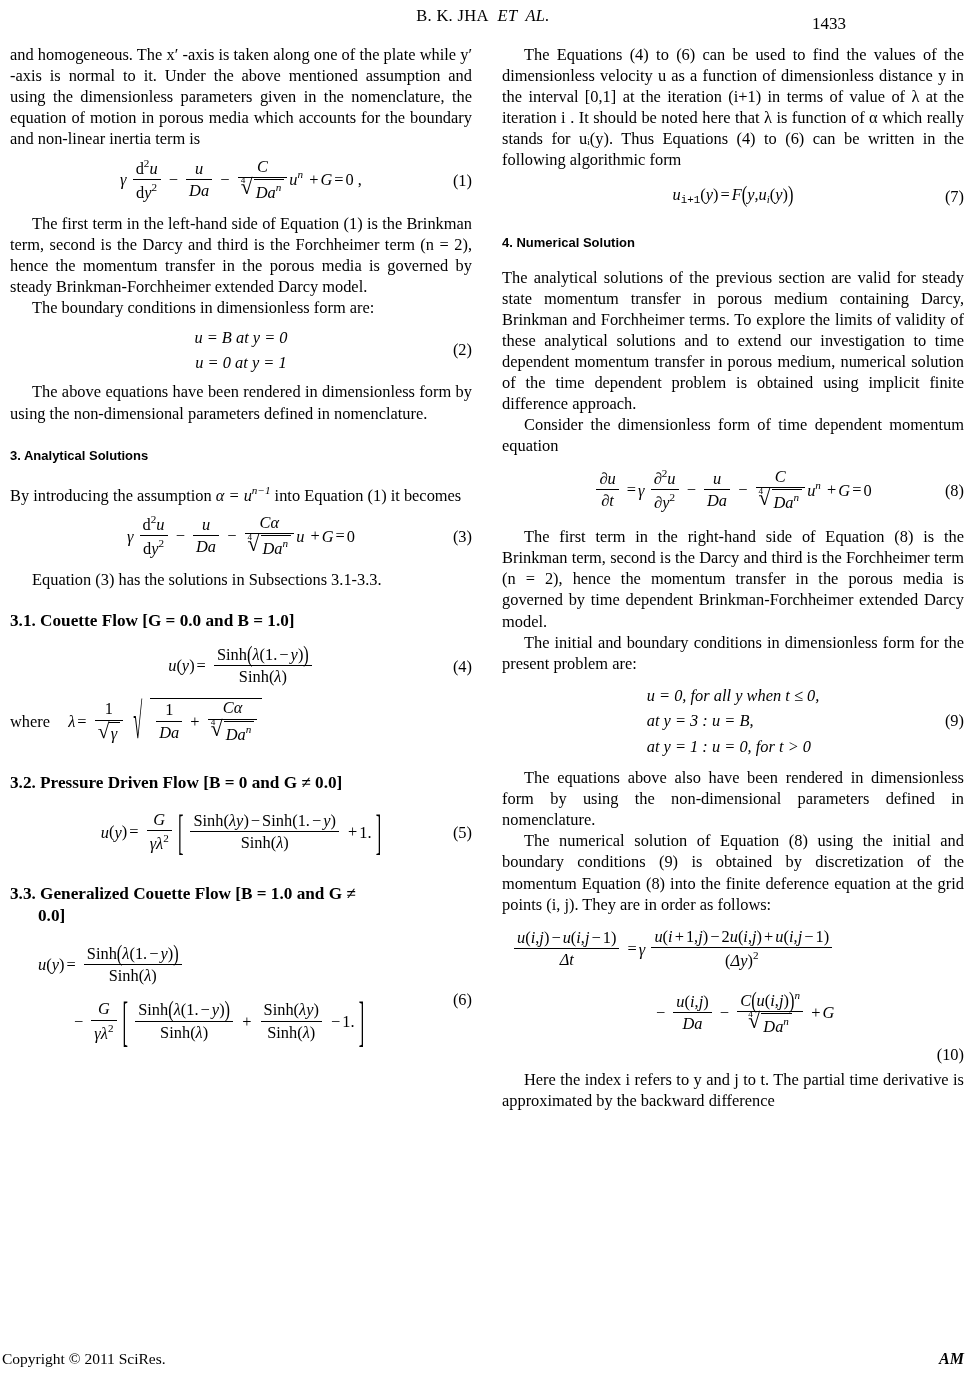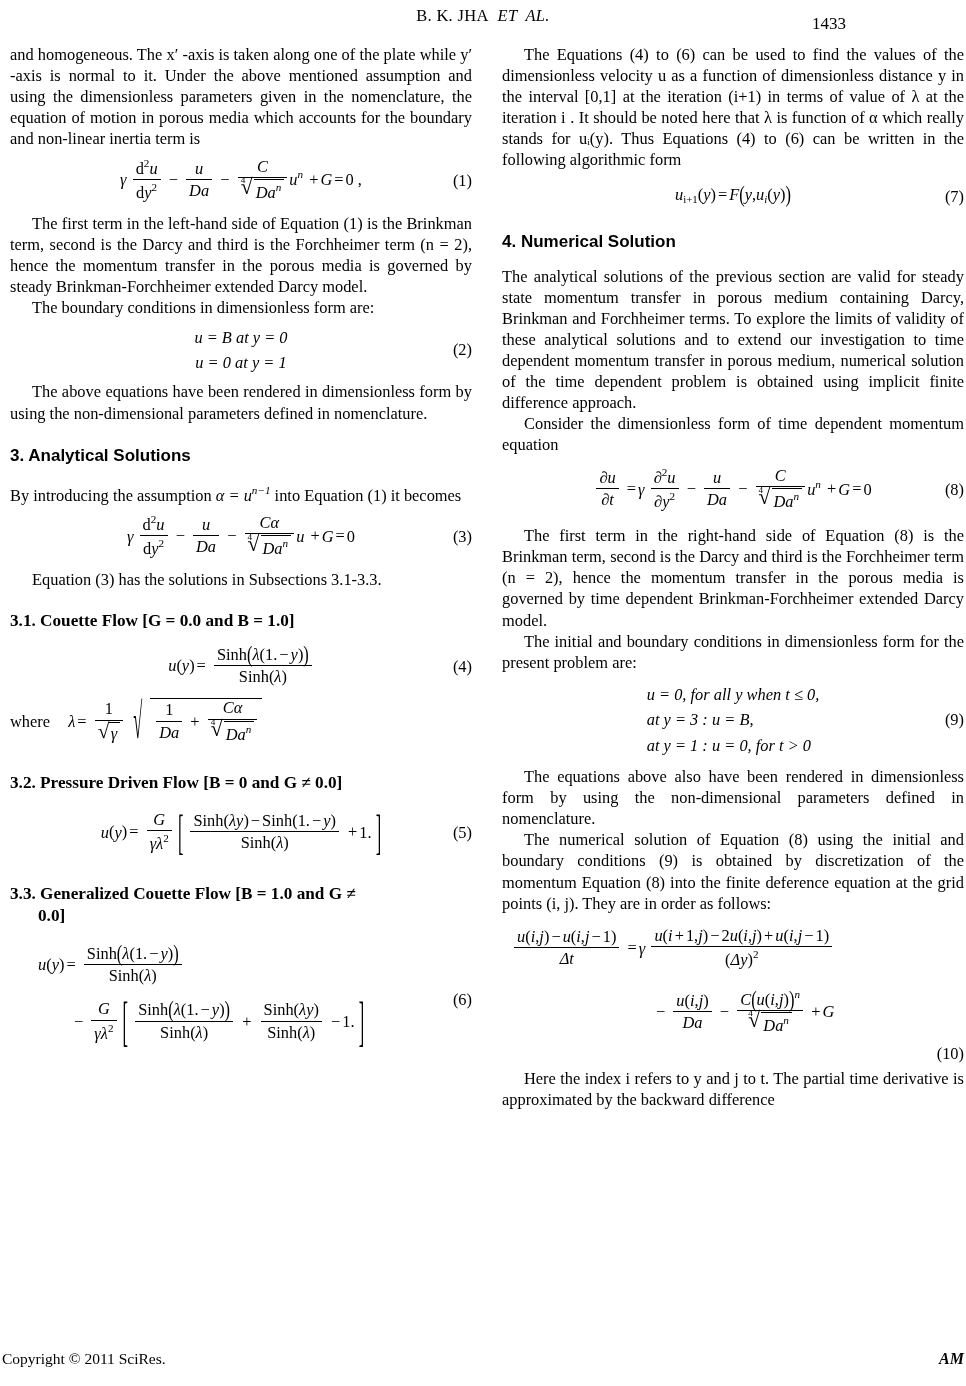--- a/index.html
+++ b/index.html
@@ -65,21 +65,21 @@
   p {
     margin: 0;
     text-align: justify;
   }
   p.indent { text-indent: 22px; }
   p.noindent { text-indent: 0; }
 
   .sec-head {
     font-family: "Liberation Sans", "DejaVu Sans", sans-serif;
     font-weight: bold;
-    font-size: 17px;
+    font-size: 13px;
     line-height: 23px;
     margin: 20px 0 13px 0;
     text-align: left;
   }
   .subsec-head {
     font-family: "Liberation Serif", "DejaVu Serif", serif;
     font-weight: bold;
     font-size: 17.2px;
     line-height: 22px;
     margin: 20px 0 10px 0;
@@ -129,21 +129,21 @@
     line-height: 1.18;
   }
   .frac > .d {
     display: block;
     padding: 1px 3px 0 3px;
     line-height: 1.18;
   }
   sup.e { font-size: 0.68em; vertical-align: 0.62em; font-style: italic; }
   sup.en { font-size: 0.68em; vertical-align: 0.62em; font-style: normal; }
   sub.e { font-size: 0.66em; vertical-align: -0.28em; font-style: italic; }
-  sub.en { font-size: 0.66em; vertical-align: -0.28em; font-style: normal; }
+  sub.en { font-size: 0.66em; vertical-align: -0.28em; font-style: normal; font-family: Liberation Mono, monospace; }
 
   
   .rad {
     display: inline-block;
     position: relative;
     padding-left: 13px;
     white-space: nowrap;
   }
   .rad > .radicand {
     display: inline-block;

